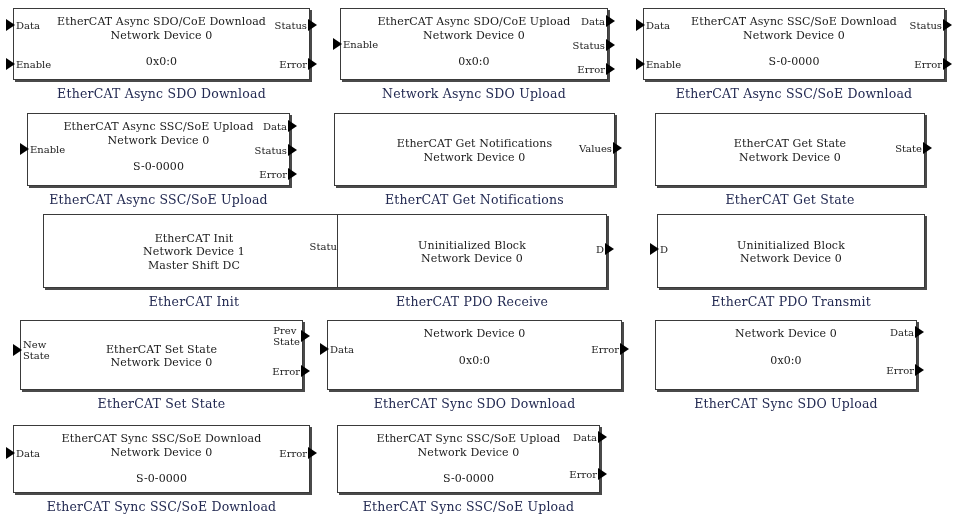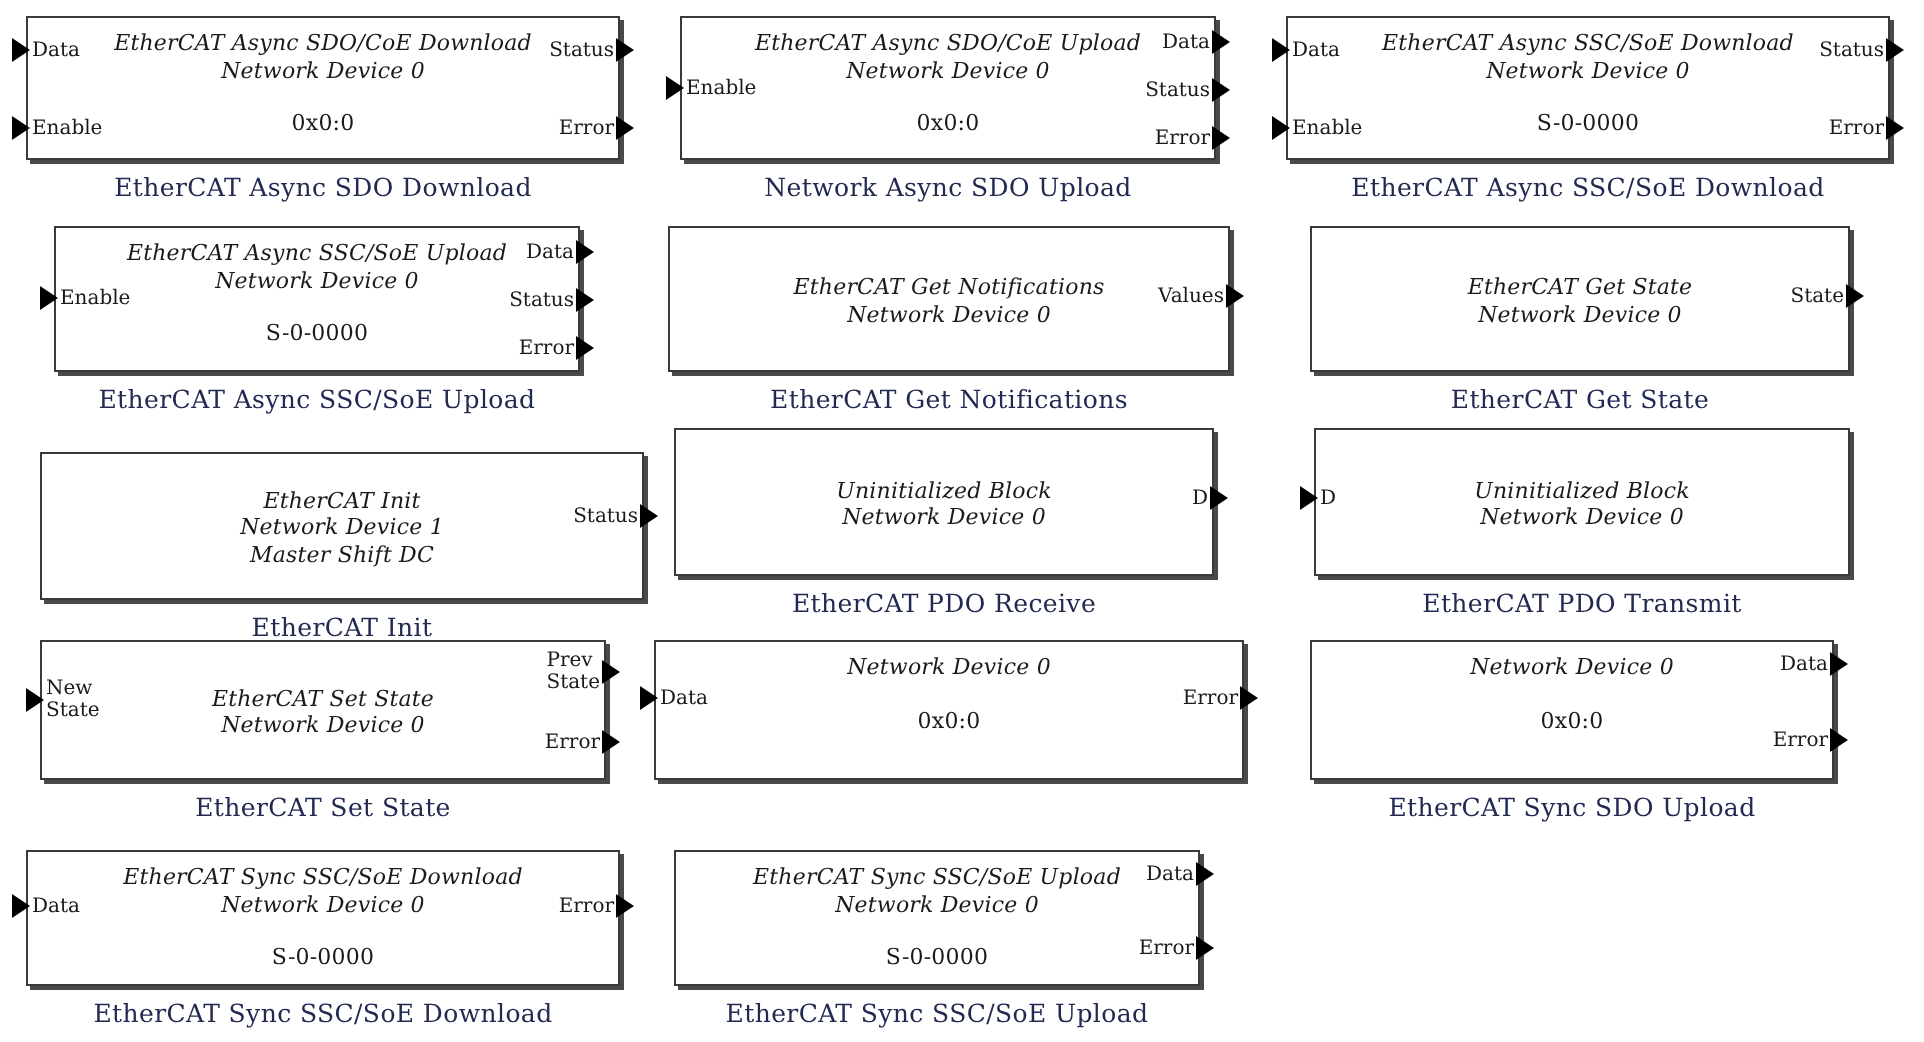--- a/index.html
+++ b/index.html
@@ -50,21 +50,21 @@
     line-height: 13.5px;
     color: #1a1a1a;
     letter-spacing: 0.1px;
     pointer-events: none;
   }
   .blk-title-wrap {
     display: flex;
     flex-direction: column;
     align-items: center;
   }
-  .blk-line { white-space: nowrap; font-style: italic; }
+  .blk-line { white-space: nowrap; }
   .blk-value {
     margin-top: 13px;
     white-space: nowrap;
   }
   
   .inner-top    { justify-content: flex-start; padding-top: 6px; }
   .inner-center { justify-content: center; }
 
   
   .port {
@@ -241,21 +241,21 @@
             <div class="blk-line">Network Device 0</div>
           </div>
         </div>
         <div class="port port-out" style="top: 28px;">
           <span class="arrow"></span>
           <span class="port-label" style="white-space: pre;">State</span>
         </div>
       </div>
       <div class="blk-caption" style="top: 79px;">EtherCAT Get State</div>
     </div>
-    <div class="blk" style="left: 20px; top: 214px; width: 302px; height: 104px; margin-top: 12px;">
+    <div class="blk" style="left: 43px; top: 214px; width: 302px; height: 104px;">
       <div class="blk-box" style="height: 74px;">
         <div class="blk-inner inner-center" style="height: 74px;">
           <div class="blk-title-wrap">
             <div class="blk-line">EtherCAT Init</div>
             <div class="blk-line">Network Device 1</div>
             <div class="blk-line">Master Shift DC</div>
           </div>
         </div>
         <div class="port port-out" style="top: 25px;">
           <span class="arrow"></span>
@@ -329,20 +329,21 @@
         </div>
         <div class="port port-in" style="top: 22px;">
           <span class="arrow"></span>
           <span class="port-label" style="white-space: pre;">Data</span>
         </div>
         <div class="port port-out" style="top: 22px;">
           <span class="arrow"></span>
           <span class="port-label" style="white-space: pre;">Error</span>
         </div>
       </div>
+      <div class="blk-caption" style="top: 76px;">EtherCAT Sync SDO Download</div>
     </div>
     <div class="blk" style="left: 655px; top: 320px; width: 262px; height: 100px;">
       <div class="blk-box" style="height: 70px;">
         <div class="blk-inner inner-top" style="height: 70px;">
           <div class="blk-title-wrap">
             <div class="blk-line">Network Device 0</div>
           </div>
           <div class="blk-value">0x0:0</div>
         </div>
         <div class="port port-out" style="top: 5px;">

